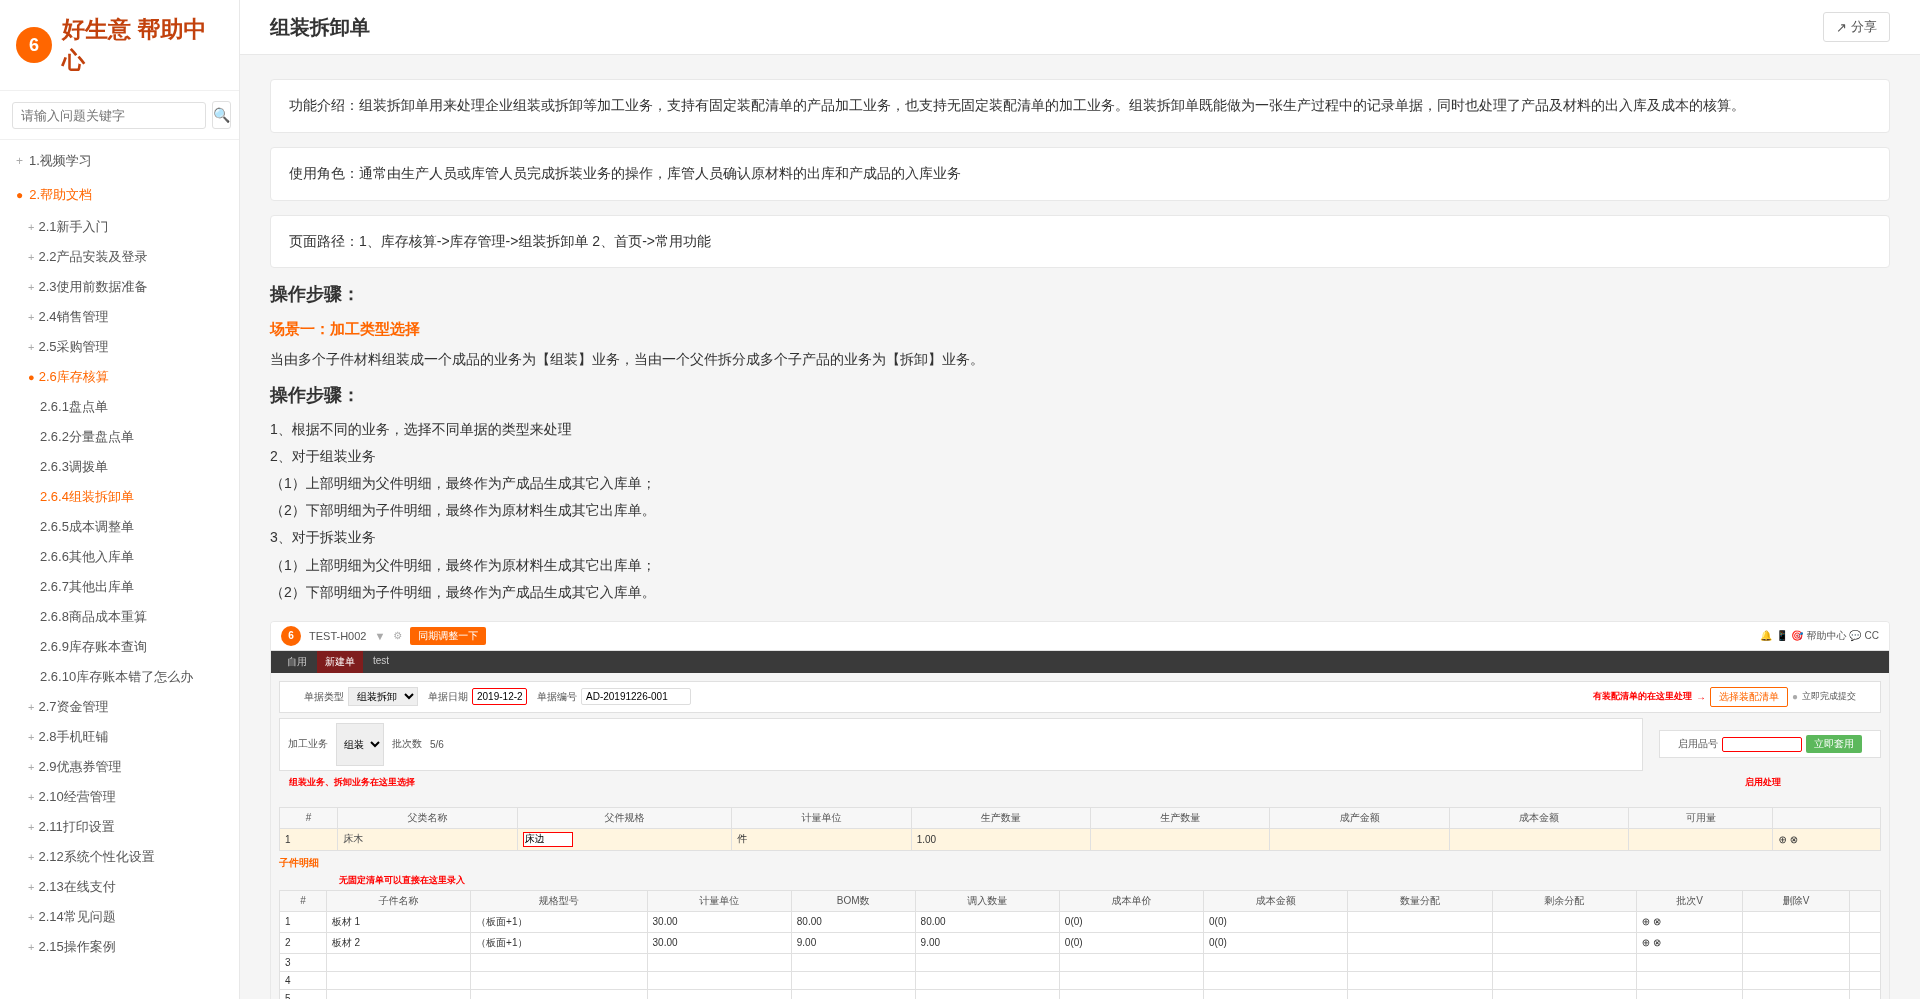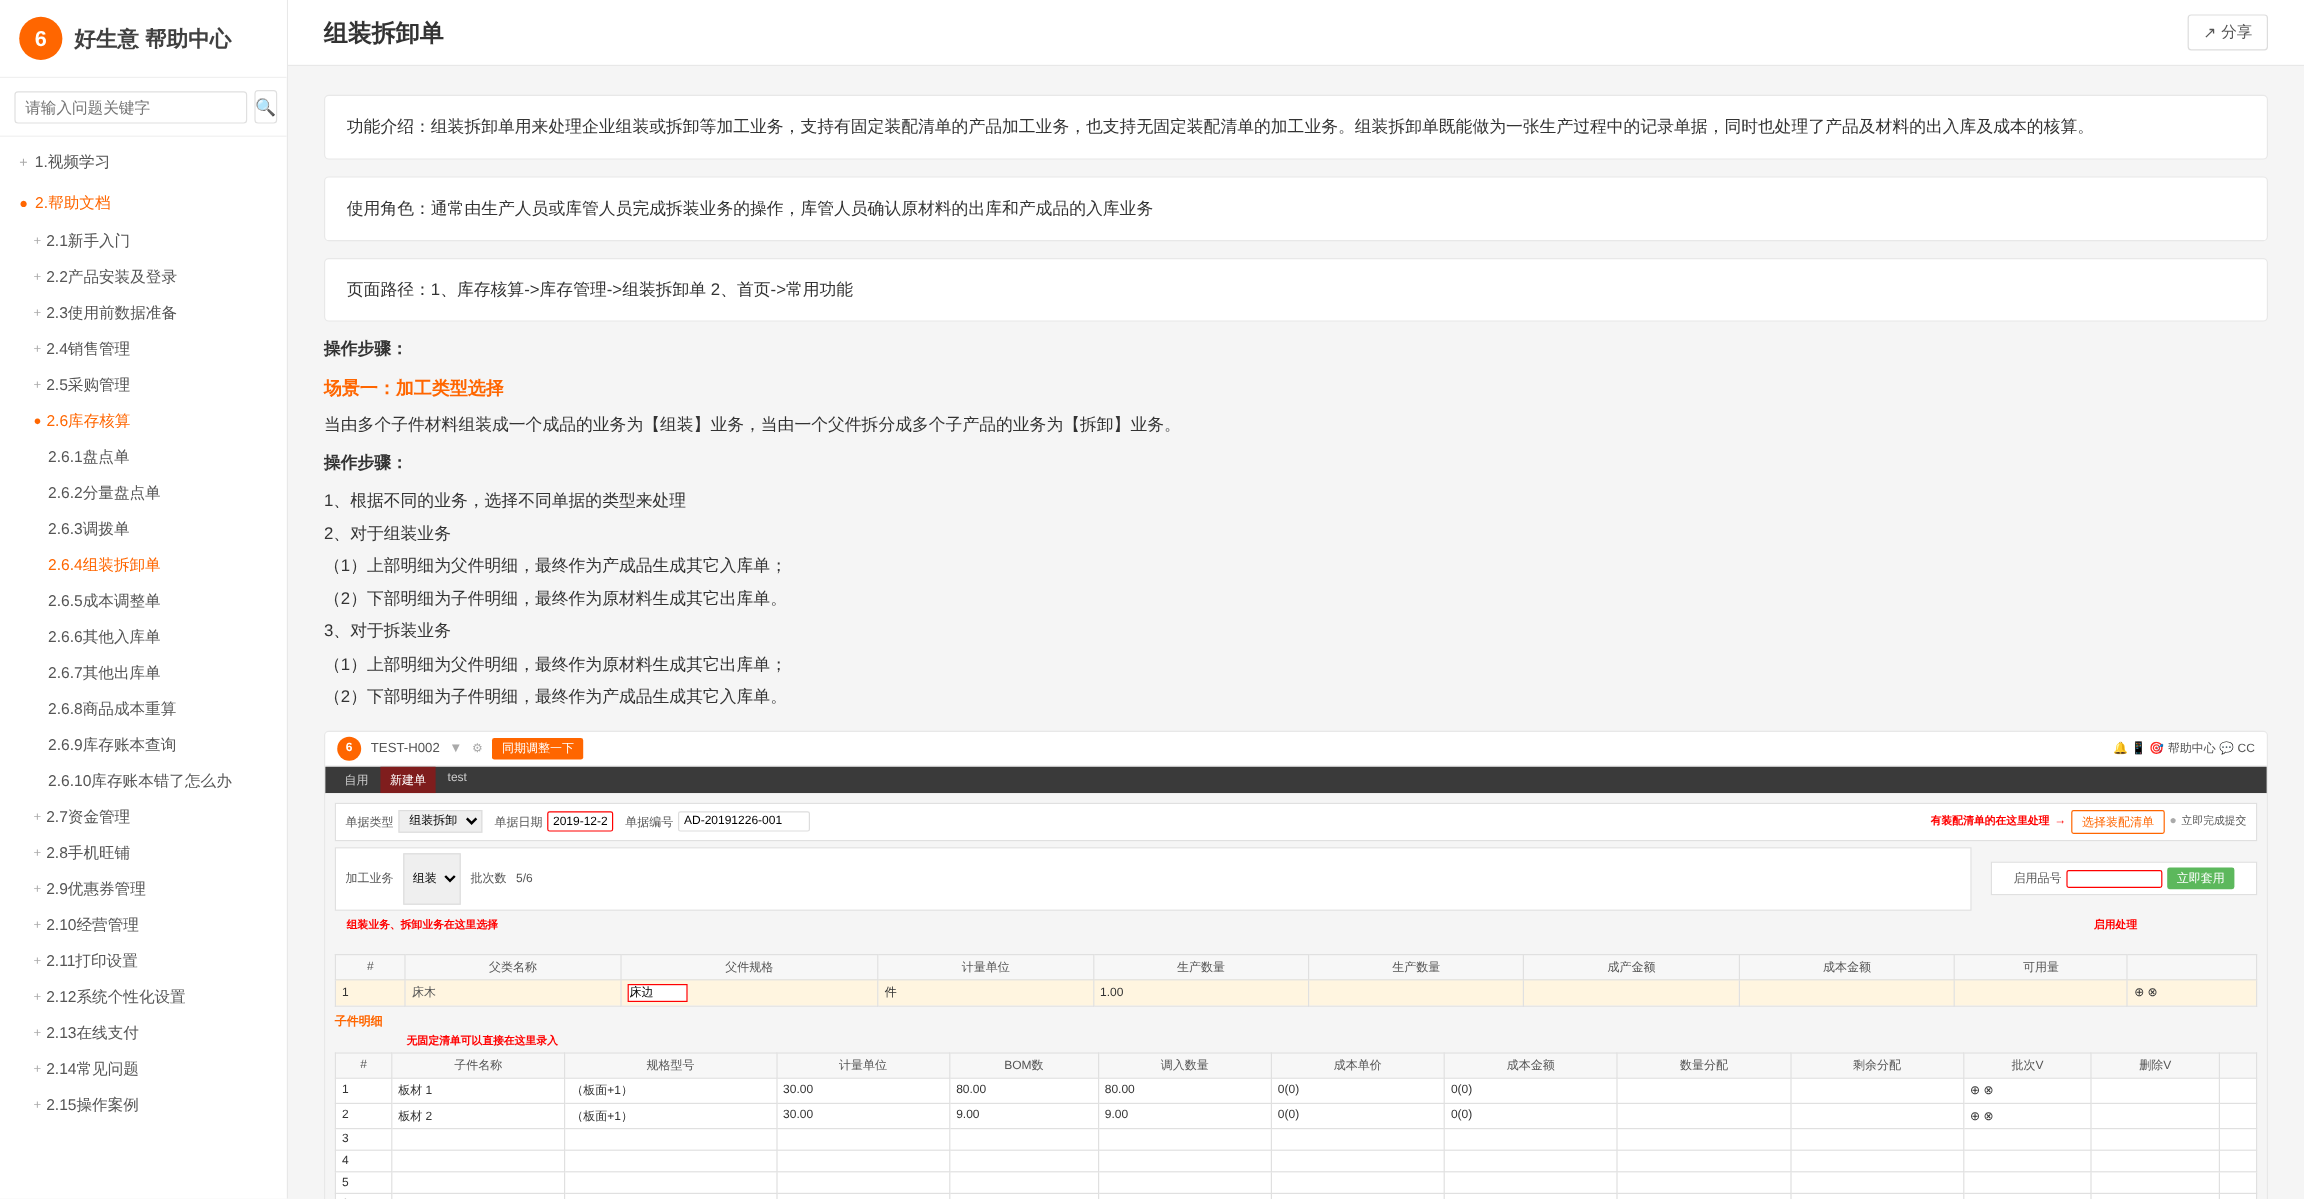--- a/index.html
+++ b/index.html
@@ -25,21 +25,21 @@
     }
     .logo-circle {
       width: 36px; height: 36px;
       background: #f60;
       border-radius: 50%;
       display: flex; align-items: center; justify-content: center;
       color: #fff; font-size: 18px; font-weight: bold;
       margin-right: 10px;
       flex-shrink: 0;
     }
-    .logo-text { font-size: 18px; font-weight: bold; color: #404040; }
+    .logo-text { font-size: 23px; font-weight: bold; color: #c2410c; }
     .search-bar {
       padding: 10px 12px;
       border-bottom: 1px solid #f0f0f0;
       display: flex; align-items: center; gap: 6px;
     }
     .search-bar input {
       flex: 1;
       border: 1px solid #e0e0e0;
       border-radius: 3px;
       padding: 5px 8px;
@@ -124,21 +124,21 @@
       background: #fff;
       border: 1px solid #e8e8e8;
       border-radius: 4px;
       padding: 14px 18px;
       margin-bottom: 14px;
       line-height: 1.7;
       font-size: 14px;
       color: #333;
     }
     .section-title {
-      font-size: 14px;
+      font-size: 18px;
       font-weight: bold;
       color: #333;
       margin-bottom: 10px;
     }
     .scenario-title {
       font-size: 15px;
       font-weight: bold;
       color: #333;
       margin: 14px 0 8px 0;
     }
@@ -455,21 +455,21 @@
         </div>
 
         <div class="mock-ui-nav">
           <div class="mock-ui-nav-item">自用</div>
           <div class="mock-ui-nav-item active">新建单</div>
           <div class="mock-ui-nav-item">test</div>
         </div>
 
         <div style="padding:8px;background:#f5f5f5;position:relative;">
 
-          <div style="display:flex;gap:10px;background:#fff;padding:5px 8px;border:1px solid #e0e0e0;margin-bottom:5px;position:relative;">
+          <div style="display:flex;gap:10px;background:#fff;padding:5px 24px;border:1px solid #e0e0e0;margin-bottom:5px;position:relative;">
             <div class="mock-ui-form-field">
               <span>单据类型</span>
               <select style="border:1px solid #ddd;font-size:10px;padding:2px 4px;">
                 <option>组装拆卸</option>
               </select>
             </div>
             <div class="mock-ui-form-field">
               <span>单据日期</span>
               <input class="red-border" type="text" value="2019-12-26" style="">
             </div>

